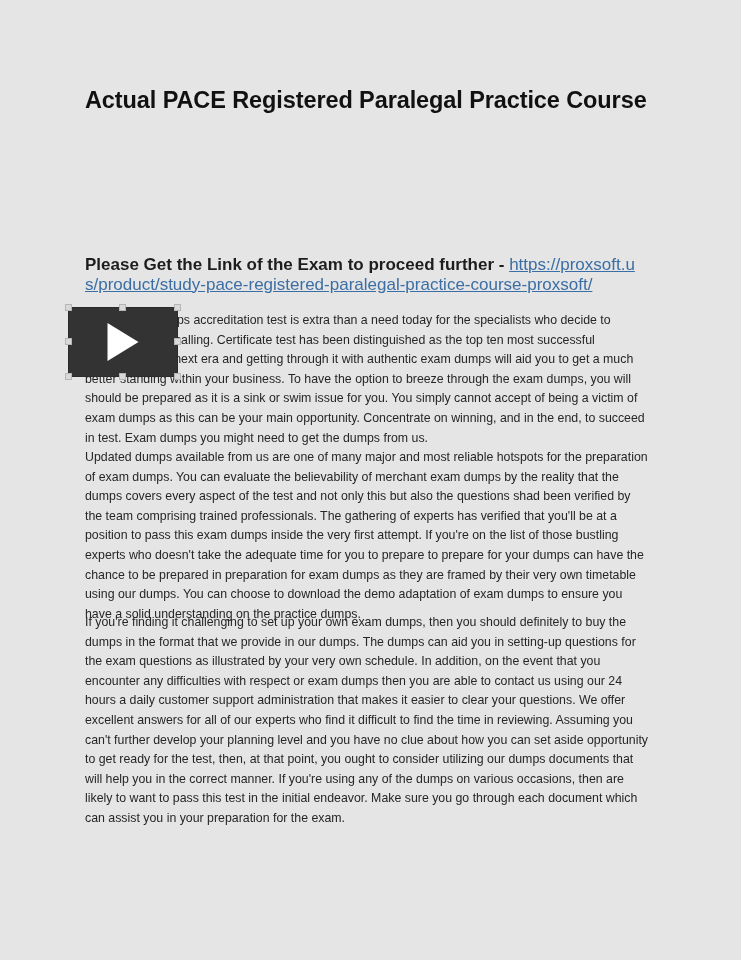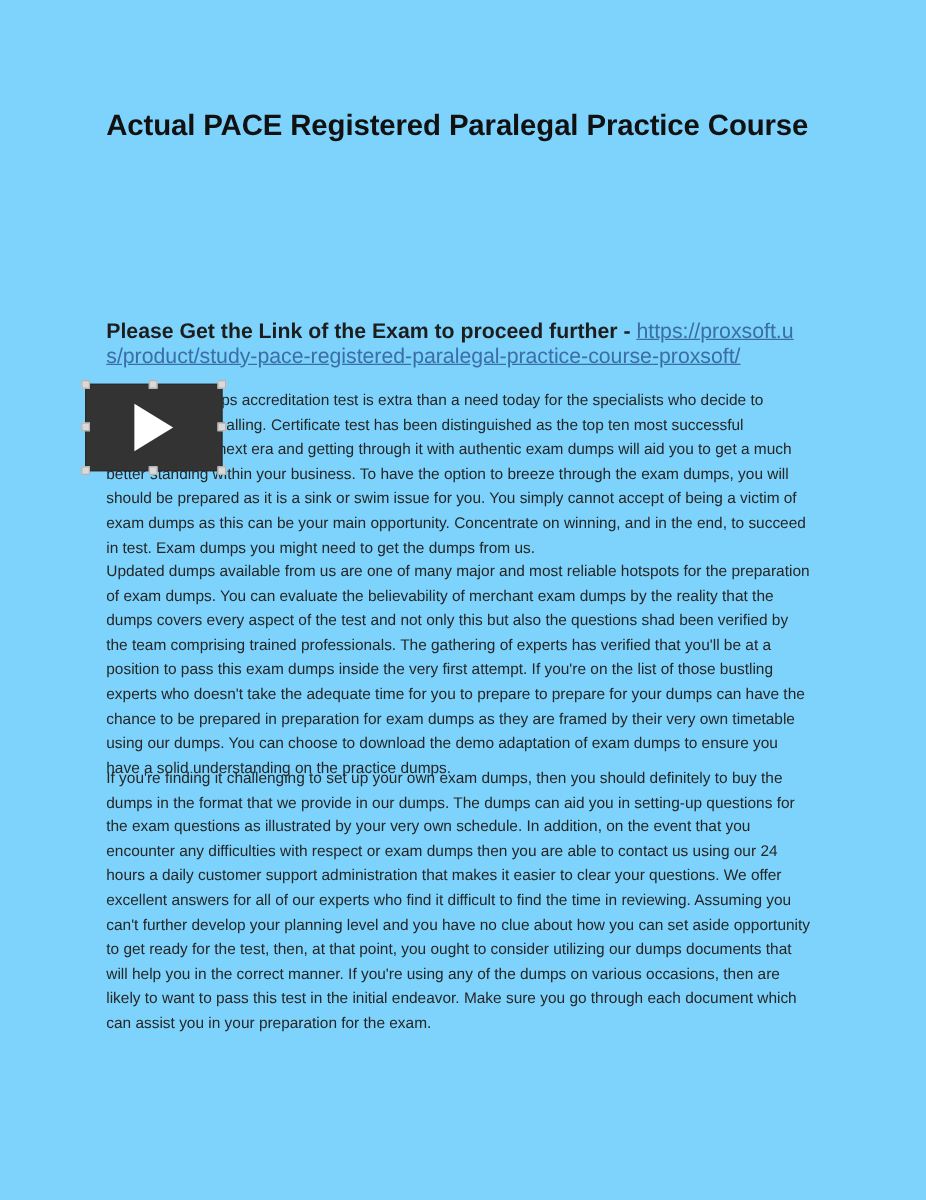--- a/index.html
+++ b/index.html
@@ -15,21 +15,21 @@
     font-family: "Liberation Sans", sans-serif;
     color: #1d1d1d;
     overflow: hidden;
   }
   .page {
     position: absolute;
     top: 0;
     left: 0;
     width: 741px;
     height: 960px;
-    background: #7dd3fc;
+    background: #e5e5e5;
   }
   .content {
     position: absolute;
     left: 85px;
     top: 0;
     width: 563px;
   }
   .doc-title {
     position: absolute;
     left: 0;

